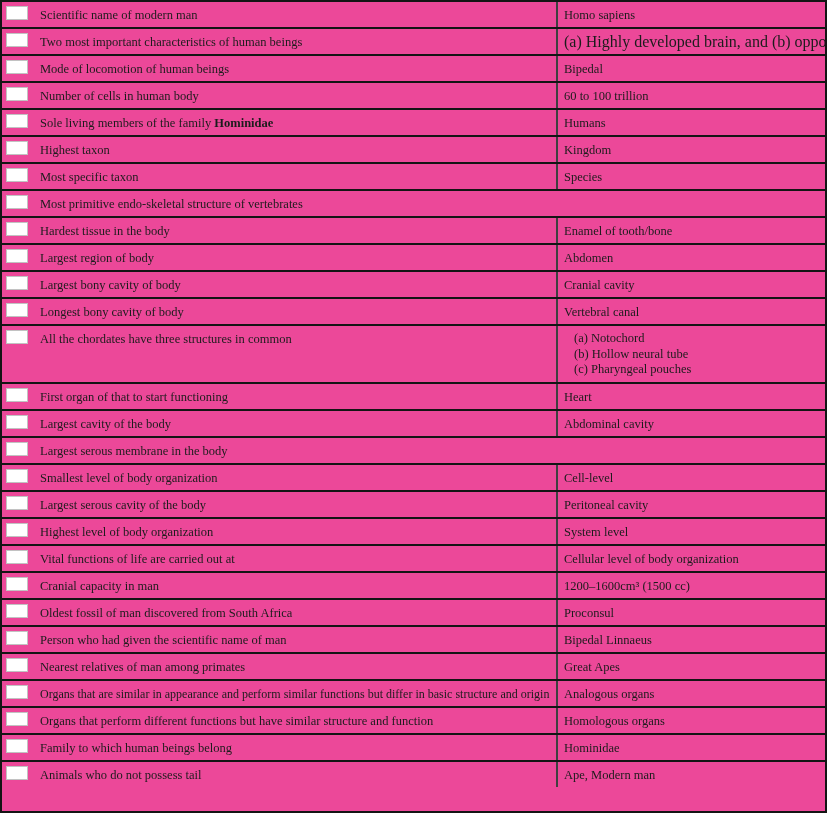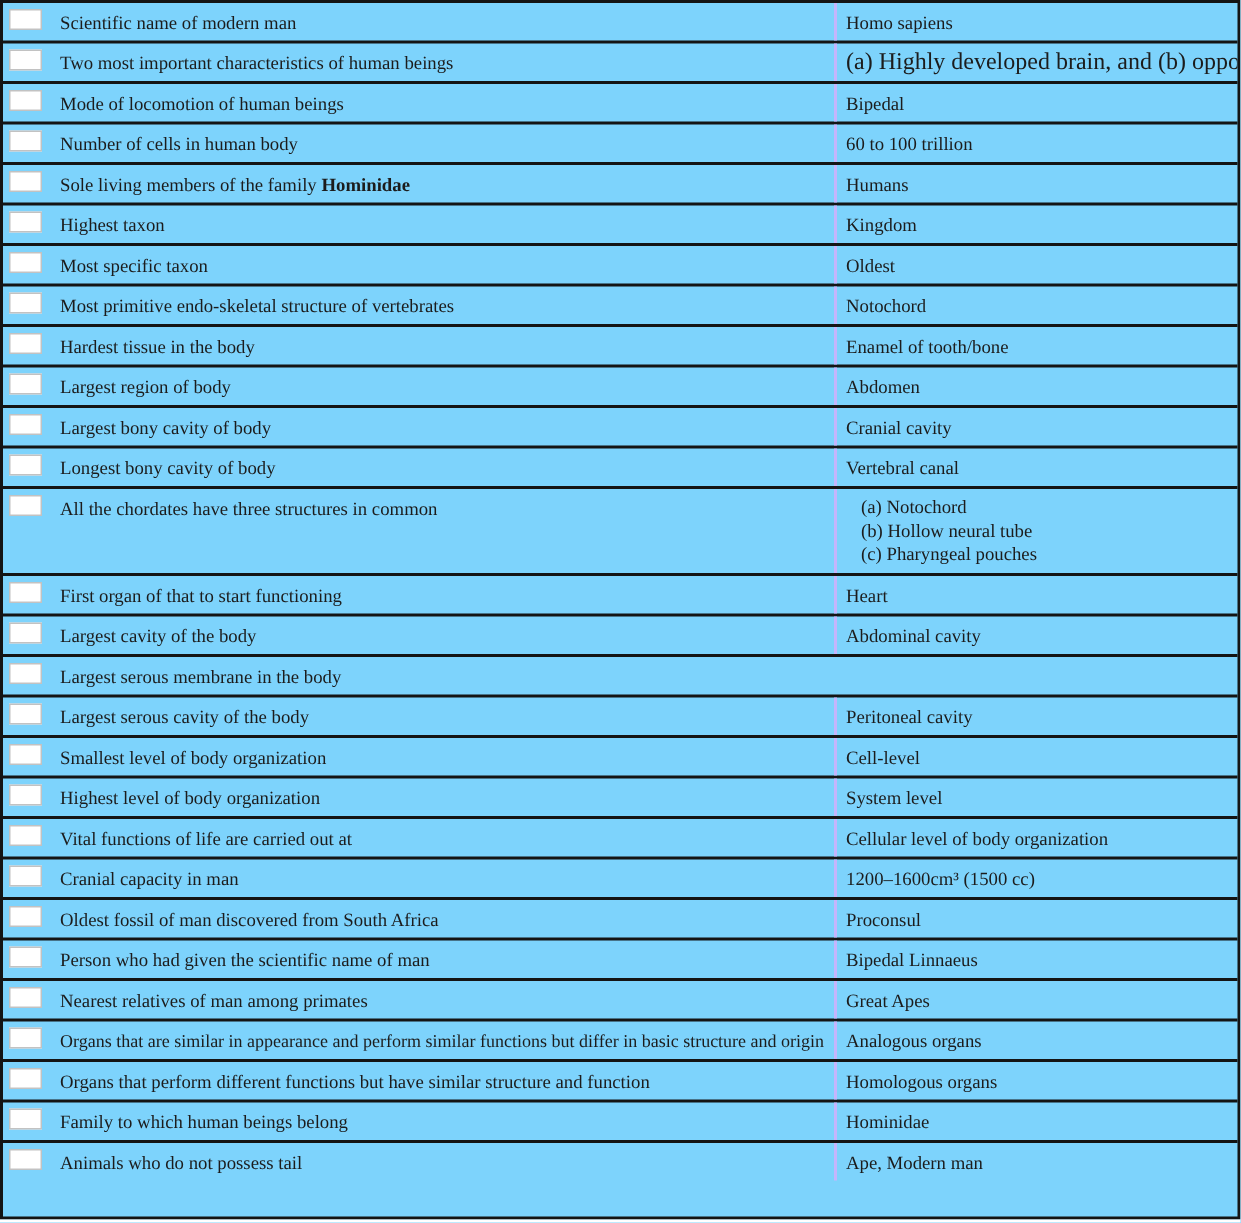--- a/index.html
+++ b/index.html
@@ -8,21 +8,21 @@
     background: #ffffff;
   }
   body {
     width: 827px;
   }
   .ref-table {
     width: 827px;
     min-height: 813px;
     box-sizing: border-box;
     border: 2px solid #141414;
-    background: #7dd3fc;
+    background: #ec4899;
     font-family: "Liberation Serif", serif;
     color: #1c1c1c;
     font-size: 12.5px;
     line-height: 16px;
   }
   .row {
     display: flex;
     border-bottom: 2px solid #141414;
   }
   .row:last-child {
@@ -34,21 +34,21 @@
     position: relative;
     box-sizing: border-box;
     min-height: 25px;
     padding: 5px 4px 4px 38px;
     overflow: hidden;
     white-space: nowrap;
   }
   .a-cell {
     flex: 1 1 auto;
     box-sizing: border-box;
-    border-left: 2px solid #c4b5fd;
+    border-left: 2px solid #404040;
     min-height: 25px;
     padding: 5px 2px 4px 6px;
     overflow: hidden;
     white-space: nowrap;
   }
   .checkbox {
     position: absolute;
     left: 4px;
     top: 4px;
     width: 22px;
@@ -85,25 +85,24 @@
     <div class="row">
       <div class="q-cell"><span class="checkbox"></span><span class="q-text">Sole living members of the family</span> <b>Hominidae</b></div>
       <div class="a-cell"><span>Humans</span></div>
     </div>
     <div class="row">
       <div class="q-cell"><span class="checkbox"></span><span class="q-text">Highest taxon</span></div>
       <div class="a-cell"><span>Kingdom</span></div>
     </div>
     <div class="row">
       <div class="q-cell"><span class="checkbox"></span><span class="q-text">Most specific taxon</span></div>
-      <div class="a-cell"><span>Oldest</span></div>
+      <div class="a-cell"><span>Species</span></div>
     </div>
     <div class="row">
       <div class="q-cell"><span class="checkbox"></span><span class="q-text">Most primitive endo-skeletal structure of vertebrates</span></div>
-      <div class="a-cell"><span>Notochord</span></div>
     </div>
     <div class="row">
       <div class="q-cell"><span class="checkbox"></span><span class="q-text">Hardest tissue in the body</span></div>
       <div class="a-cell"><span>Enamel of tooth/bone</span></div>
     </div>
     <div class="row">
       <div class="q-cell"><span class="checkbox"></span><span class="q-text">Largest region of body</span></div>
       <div class="a-cell"><span>Abdomen</span></div>
     </div>
     <div class="row">
@@ -127,26 +126,26 @@
       <div class="a-cell"><span>Heart</span></div>
     </div>
     <div class="row">
       <div class="q-cell"><span class="checkbox"></span><span class="q-text">Largest cavity of the body</span></div>
       <div class="a-cell"><span>Abdominal cavity</span></div>
     </div>
     <div class="row">
       <div class="q-cell"><span class="checkbox"></span><span class="q-text">Largest serous membrane in the body</span></div>
     </div>
     <div class="row">
+      <div class="q-cell"><span class="checkbox"></span><span class="q-text">Smallest level of body organization</span></div>
+      <div class="a-cell"><span>Cell-level</span></div>
+    </div>
+    <div class="row">
       <div class="q-cell"><span class="checkbox"></span><span class="q-text">Largest serous cavity of the body</span></div>
       <div class="a-cell"><span>Peritoneal cavity</span></div>
-    </div>
-    <div class="row">
-      <div class="q-cell"><span class="checkbox"></span><span class="q-text">Smallest level of body organization</span></div>
-      <div class="a-cell"><span>Cell-level</span></div>
     </div>
     <div class="row">
       <div class="q-cell"><span class="checkbox"></span><span class="q-text">Highest level of body organization</span></div>
       <div class="a-cell"><span>System level</span></div>
     </div>
     <div class="row">
       <div class="q-cell"><span class="checkbox"></span><span class="q-text">Vital functions of life are carried out at</span></div>
       <div class="a-cell"><span>Cellular level of body organization</span></div>
     </div>
     <div class="row">

